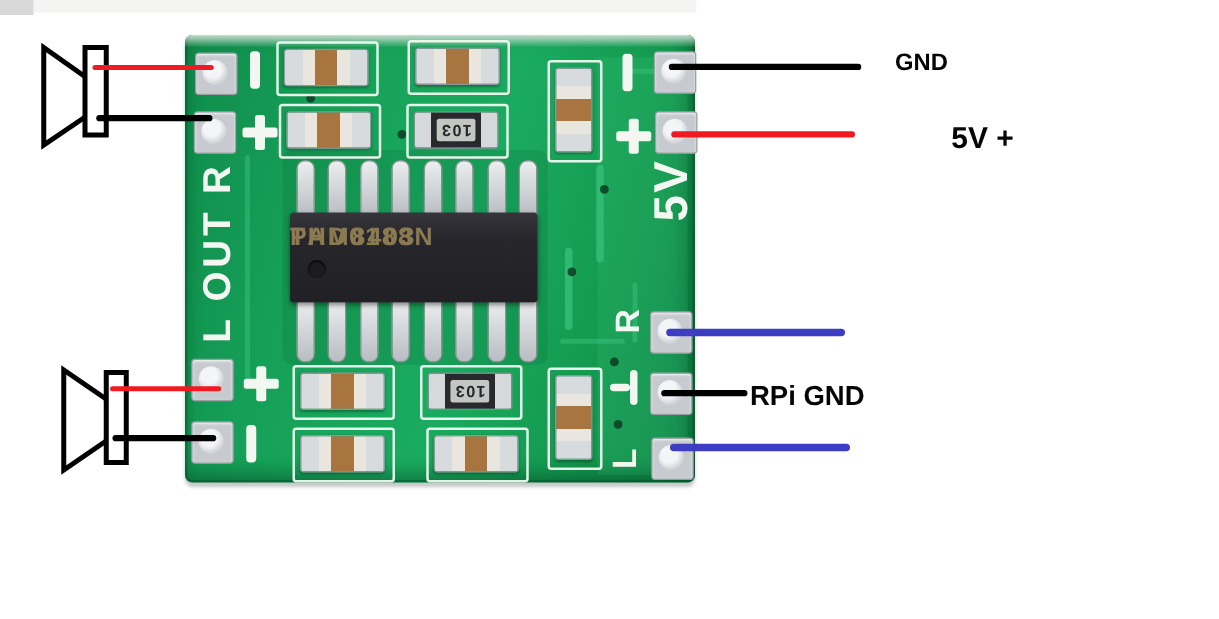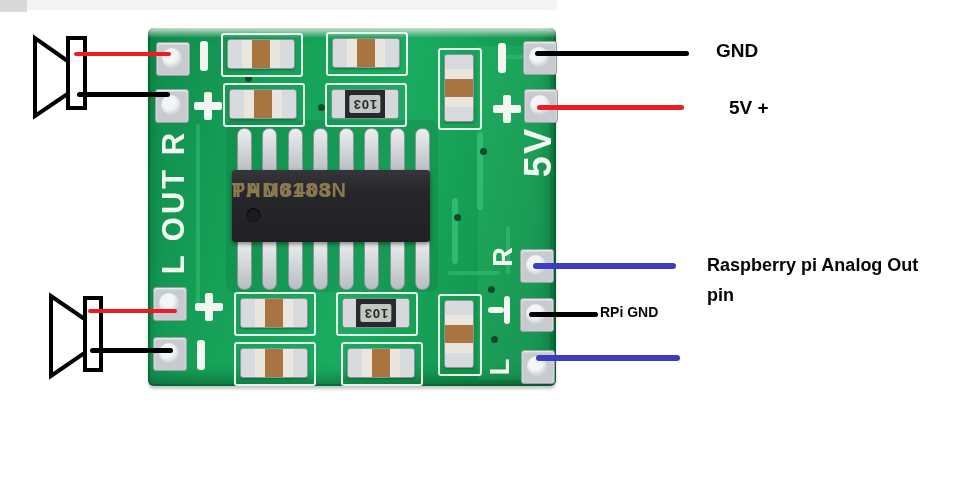--- a/index.html
+++ b/index.html
@@ -3,23 +3,23 @@
 <meta charset="utf-8">
 <style>
   html,body{margin:0;padding:0;background:#fff;}
   .stage{position:relative;width:975px;height:495px;background:#ffffff;overflow:hidden;
          font-family:"Liberation Sans",sans-serif;}
   .abs{position:absolute;}
 
   
   .lbl{position:absolute;color:#050505;font-weight:bold;white-space:nowrap;}
   .lbl-gnd{left:716px;top:40px;font-size:19px;}
-  .lbl-5v{left:729px;top:97px;font-size:19px;}
+  .lbl-5v{left:761px;top:97px;font-size:24px;}
   .lbl-analog{left:707px;top:250px;font-size:18px;line-height:30px;white-space:normal;width:240px;}
-  .lbl-rpignd{left:600px;top:304px;font-size:14px;text-align:right;}
+  .lbl-rpignd{left:600px;top:304px;font-size:22px;text-align:right;}
   .lbl-doorbell{left:1px;top:390px;font-size:20px;}
 
   
   .wire{position:absolute;border-radius:3px;}
   .w-spk1-red{left:74px;top:52px;width:97px;height:4px;background:#ee1b22;}
   .w-spk1-blk{left:77px;top:92px;width:93px;height:5px;background:#000;}
   .w-gnd{left:535px;top:51px;width:154px;height:5px;background:#000;}
   .w-5v{left:537px;top:105px;width:147px;height:5px;background:#ee1b22;}
   .w-blue-r{left:533px;top:263px;width:143px;height:6px;background:#3d3dc2;}
   .w-rpignd{left:529px;top:312px;width:69px;height:5px;background:#000;}
@@ -218,19 +218,15 @@
   <div class="wire w-gnd"></div>
   <div class="wire w-5v"></div>
   <div class="wire w-blue-r"></div>
   <div class="wire w-rpignd"></div>
   <div class="wire w-blue-l"></div>
   <div class="wire w-spk2-red"></div>
   <div class="wire w-spk2-blk"></div>
 
   <div class="lbl lbl-gnd">GND</div>
   <div class="lbl lbl-5v">5V +</div>
-  <div class="lbl lbl-analog">
-    <div>Raspberry pi Analog Out</div>
-    <div>pin</div>
-  </div>
   <div class="lbl lbl-rpignd">RPi GND</div>
 
 </div>
 
 </body></html>

